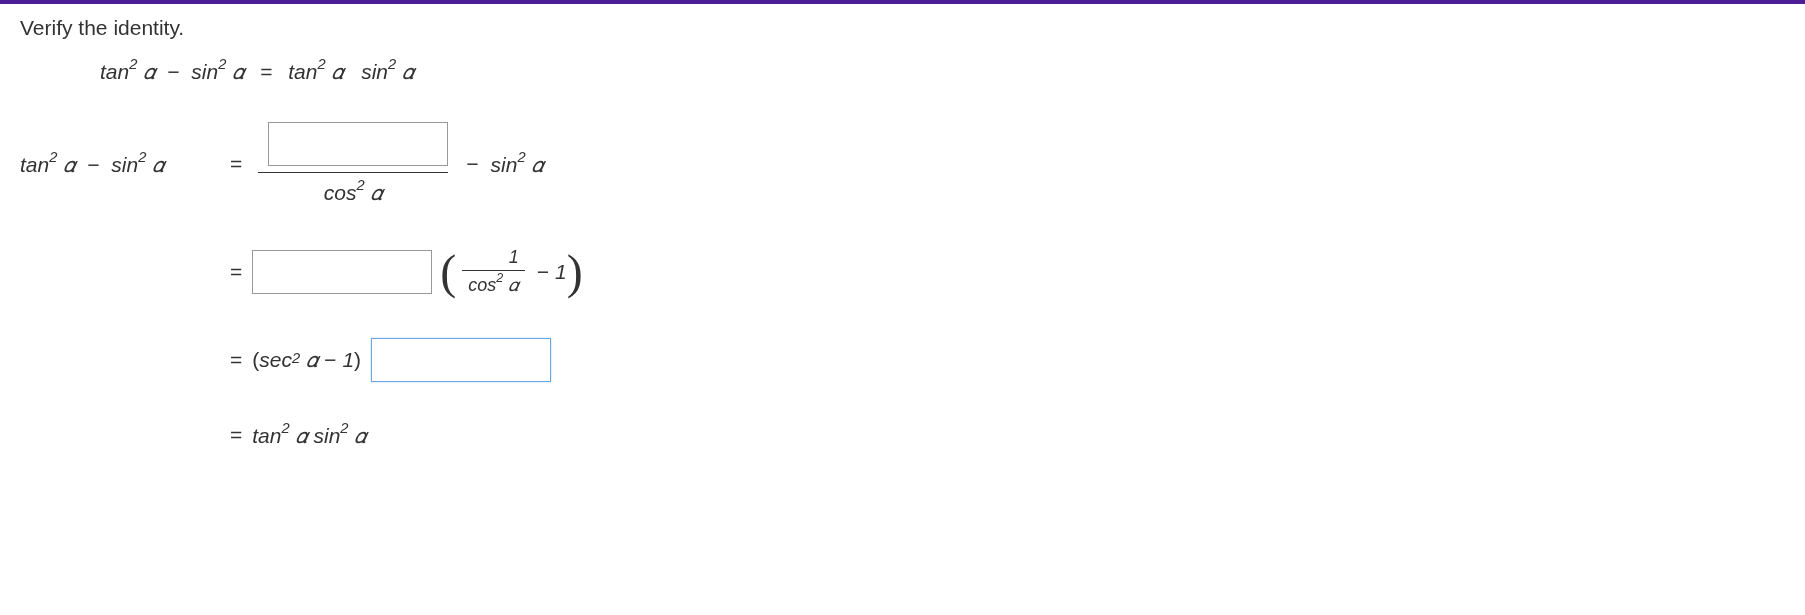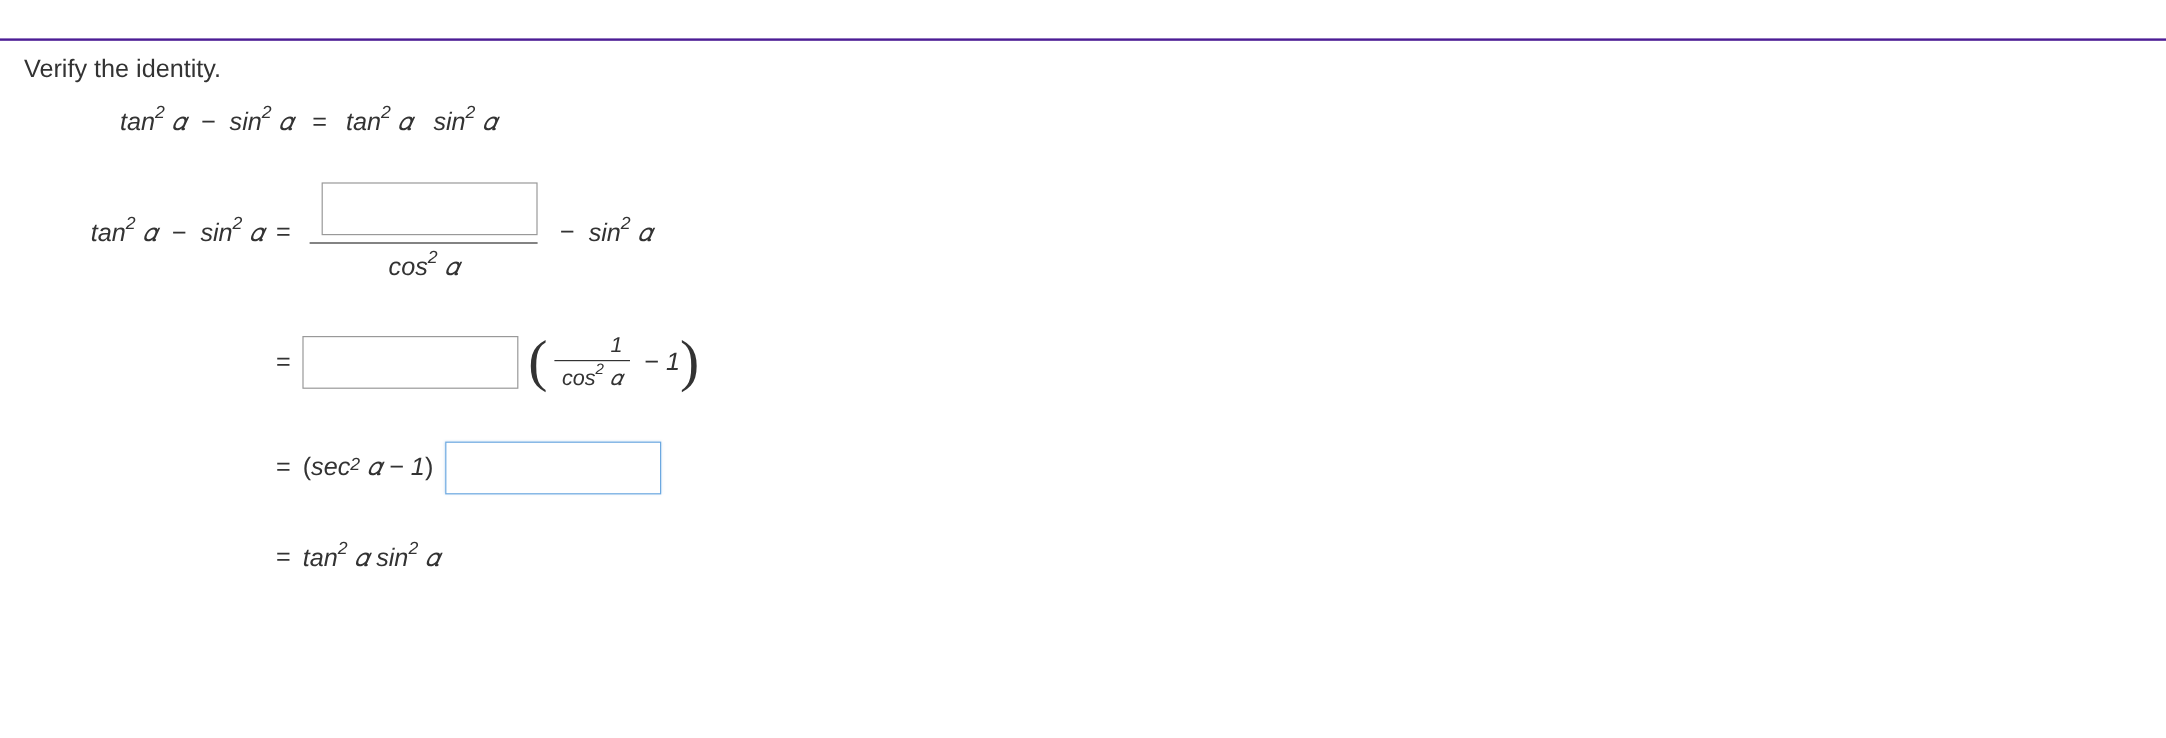--- a/index.html
+++ b/index.html
@@ -5,43 +5,42 @@
     * { margin: 0; padding: 0; box-sizing: border-box; }
     body {
       font-family: Verdana, Geneva, sans-serif;
       font-size: 21px;
       color: #333;
       background: #fff;
       padding: 0;
       width: 1805px;
     }
     .container {
-      border-top: 2px solid #4c1d95;
+      border-top: 4px solid #4c1d95;
       padding: 12px 20px;
-      margin-top: 32px;
     }
     .prompt {
       margin-bottom: 18px;
     }
     .identity {
       margin-left: 80px;
       margin-bottom: 38px;
       font-style: italic;
     }
     .steps {
       margin-left: 0;
     }
     .step {
       display: flex;
       align-items: center;
       margin-bottom: 40px;
     }
     .lhs {
       width: 200px;
-      text-align: right;
+      text-align: left;
       font-style: italic;
     }
     .lhs-spacer {
       width: 200px;
     }
     .eq {
       margin: 0 10px;
       font-style: normal;
     }
     .rhs {

